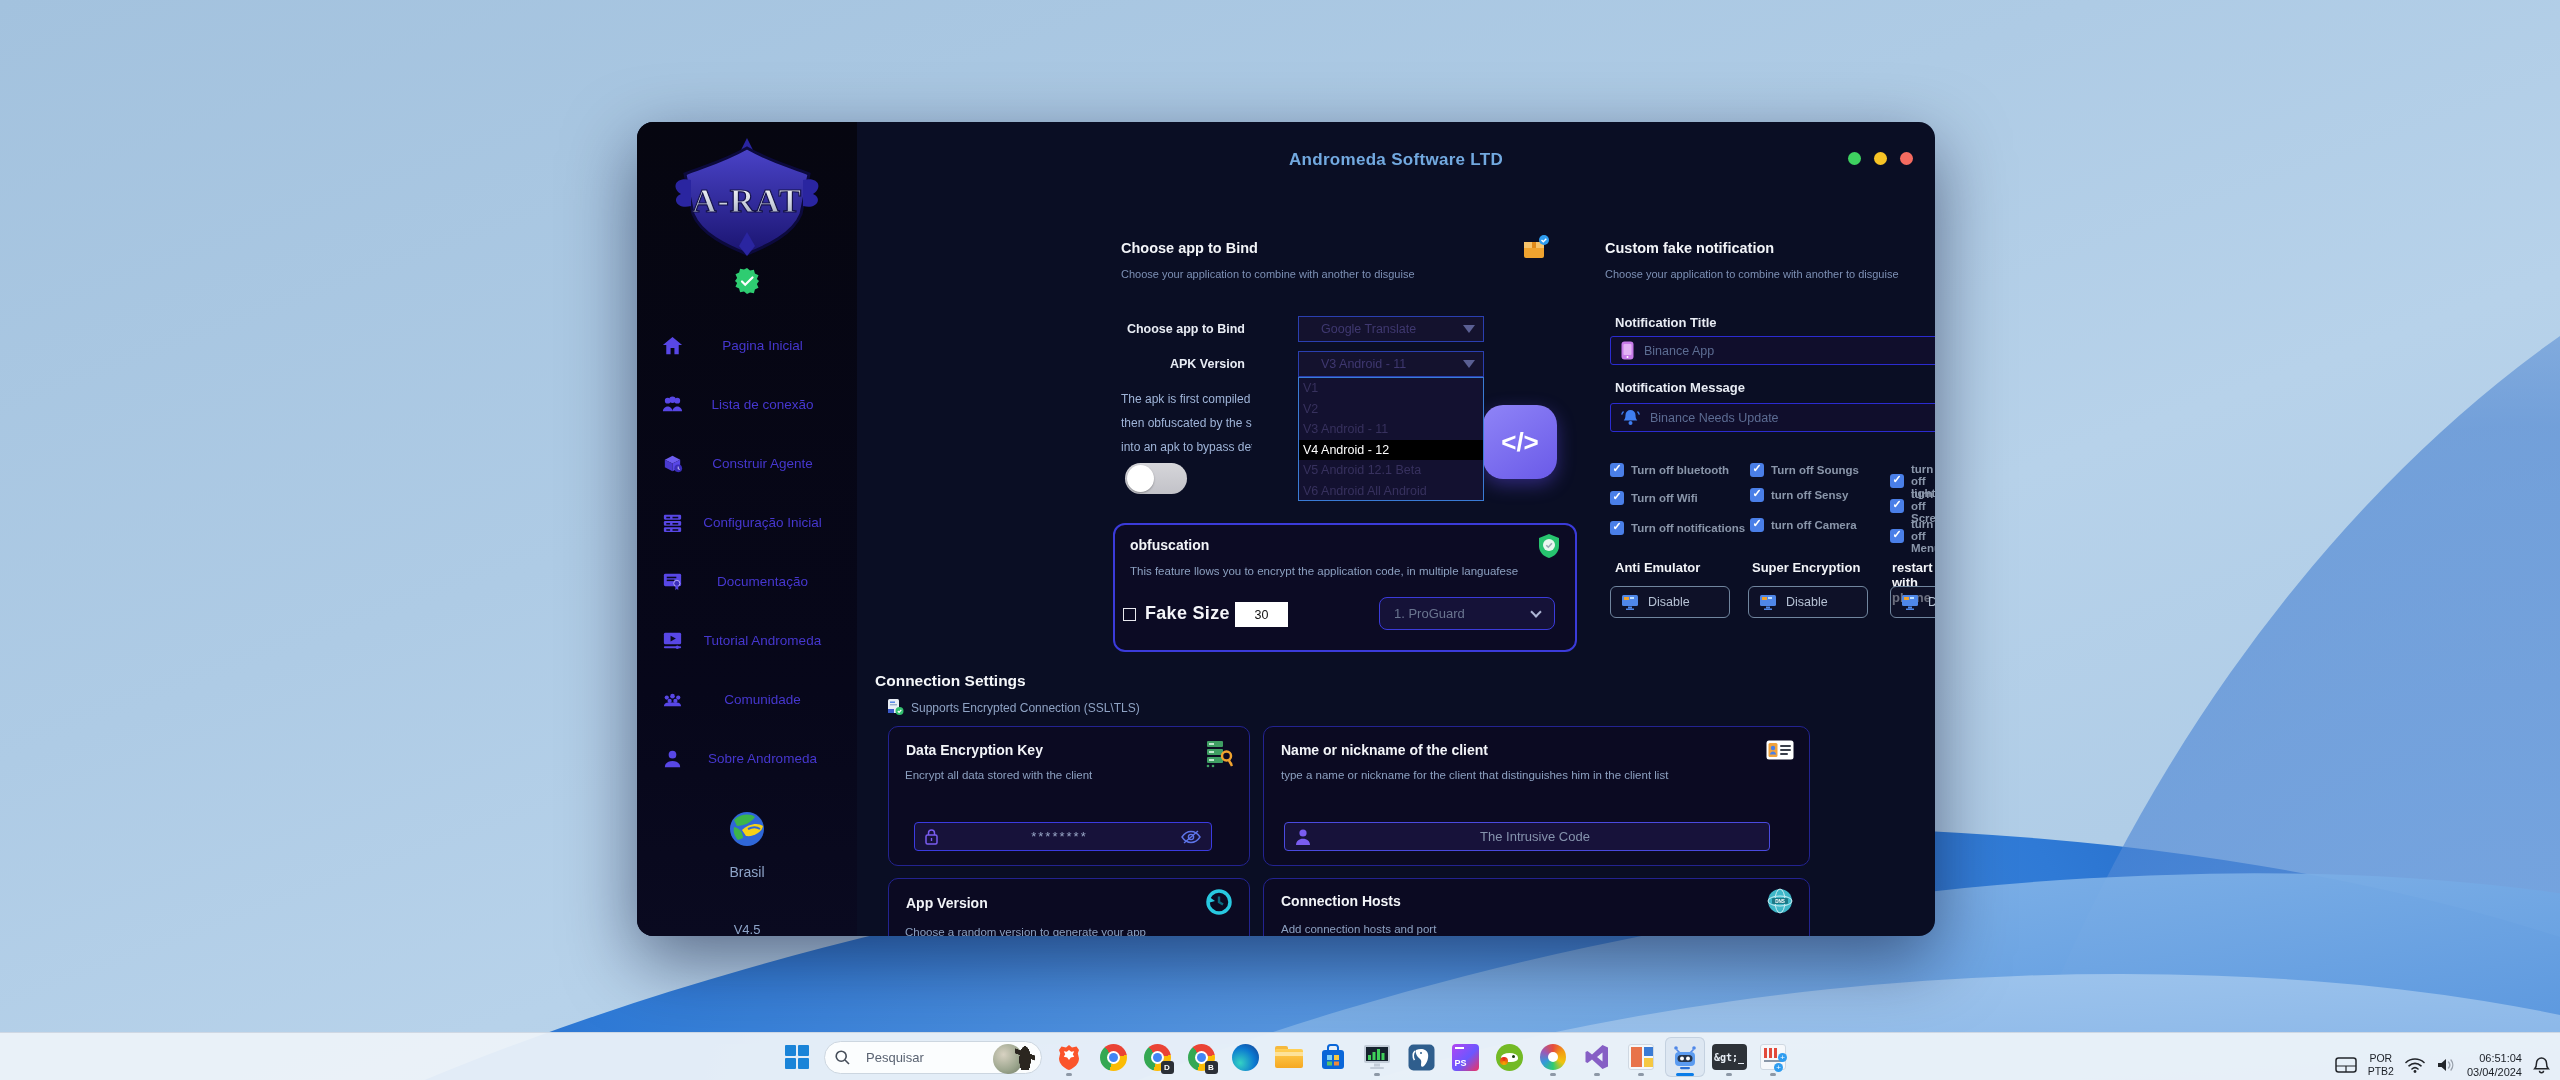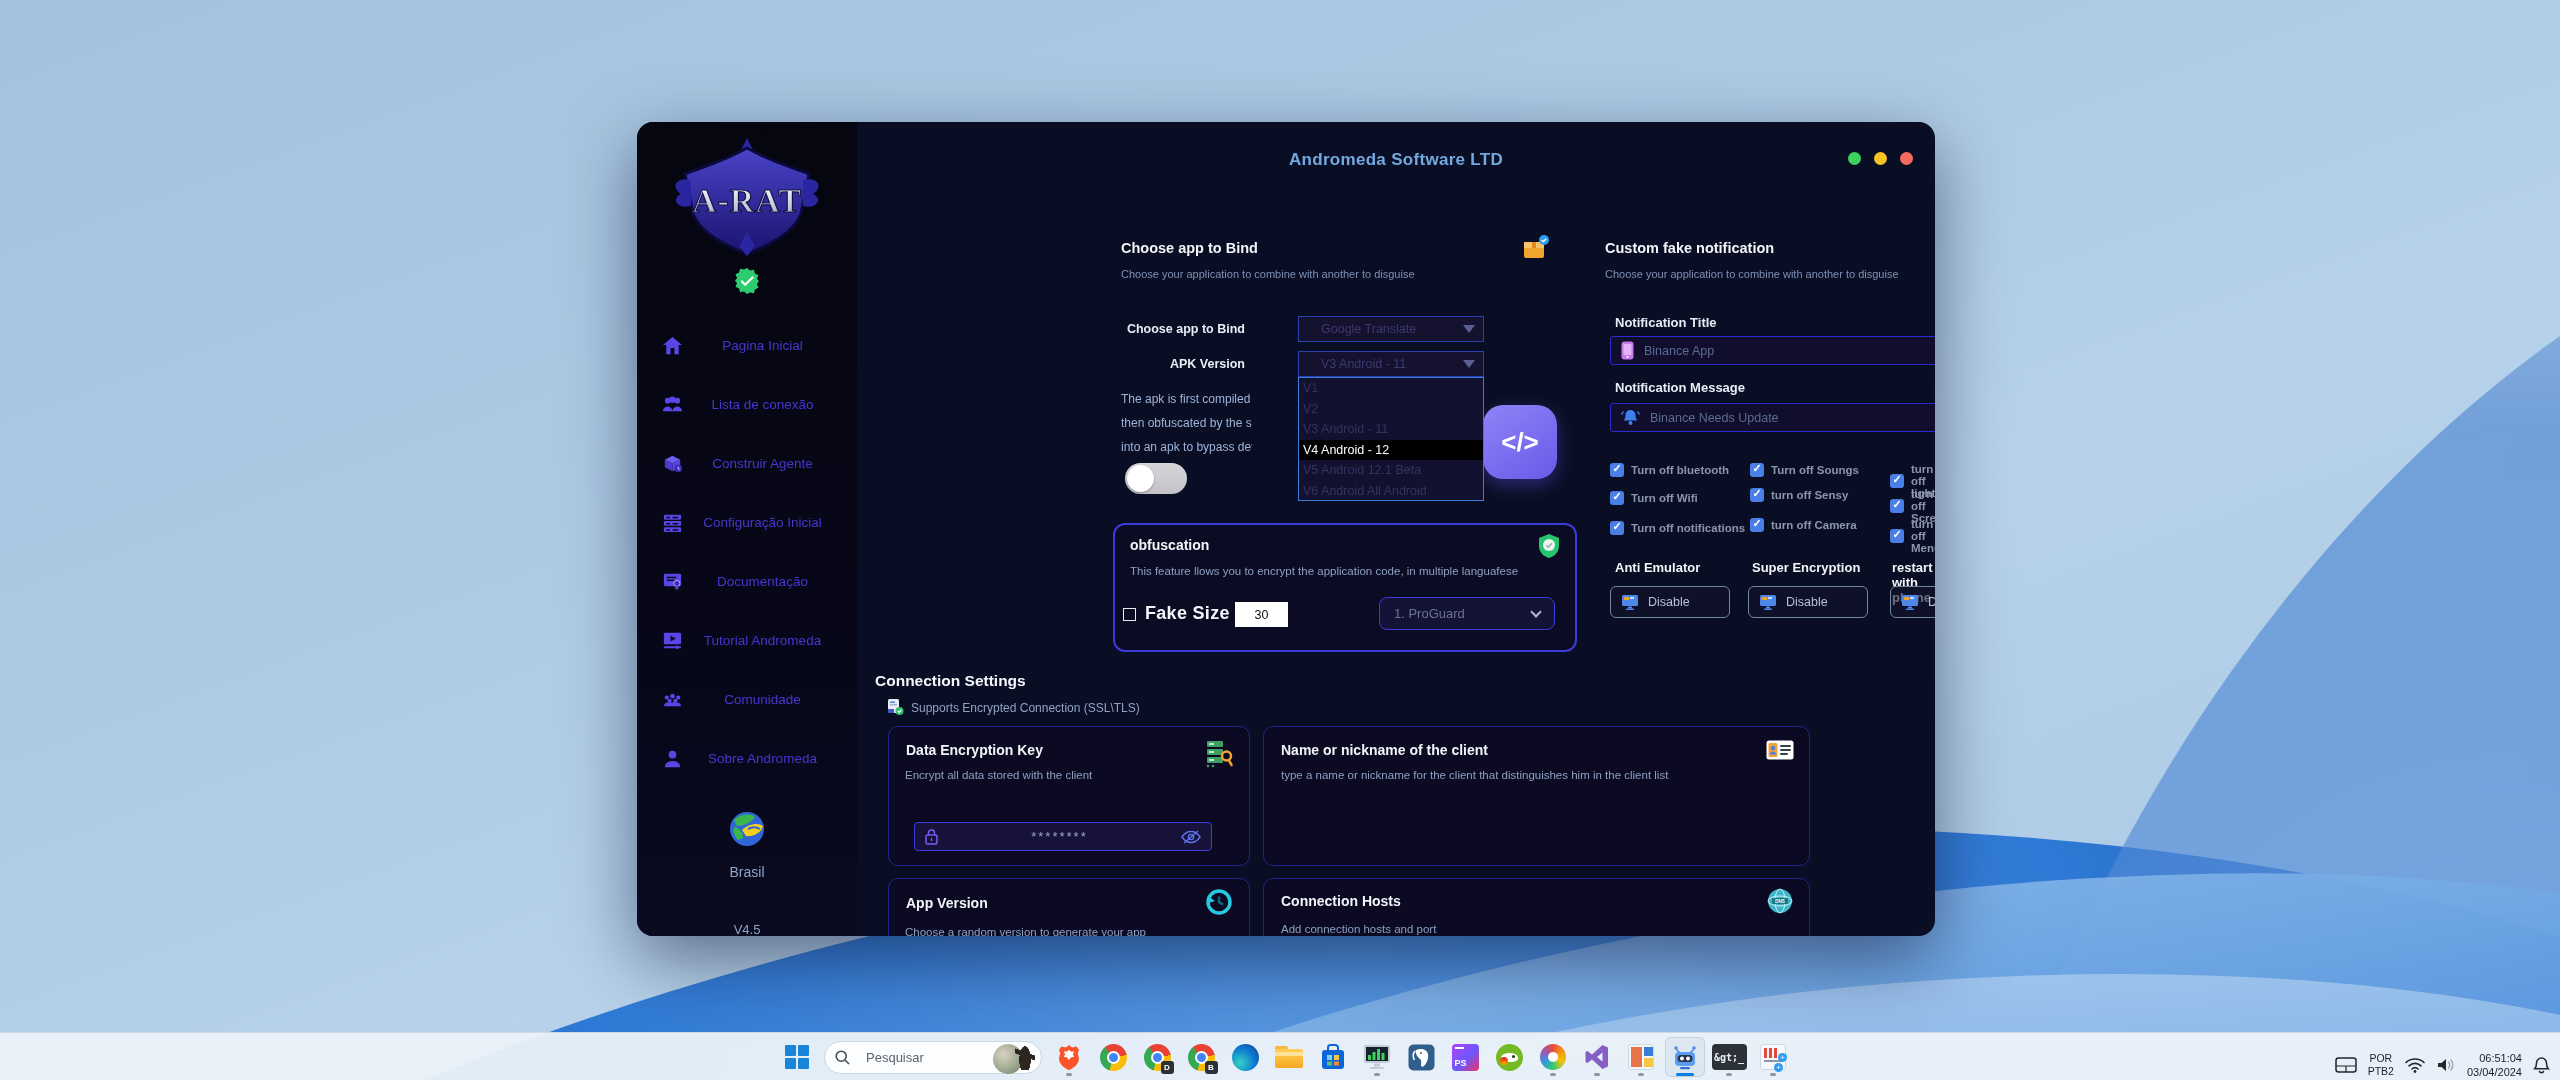--- a/index.html
+++ b/index.html
@@ -477,20 +477,27 @@
             <rect x="0.5" y="0.5" width="27" height="19" rx="2.5" fill="#fff"></rect>
             <rect x="2.5" y="3" width="9" height="14" rx="1.5" fill="#f2a33c"></rect>
             <circle cx="7" cy="8" r="2.2" fill="#4a7fe8"></circle>
             <path d="M3.8 14.5c.5-2 1.8-3 3.2-3s2.7 1 3.2 3z" fill="#4a7fe8"></path>
             <rect x="14" y="5" width="11" height="2" rx="1" fill="#3a3f4a"></rect>
             <rect x="14" y="9" width="11" height="2" rx="1" fill="#3a3f4a"></rect>
             <rect x="14" y="13" width="8" height="2" rx="1" fill="#3a3f4a"></rect>
           </svg>
       </div>
       <div class="abs csub" style="left:17px; top:42px;">type a name or nickname for the client that distinguishes him in the client list</div>
+      <div class="pwfield" style="left:20px; top:95px; width:486px; border-color:#4a4adf;">
+        <svg width="16" height="17" viewBox="0 0 16 17">
+            <circle cx="8" cy="5" r="3.6" fill="#7a5cf0"></circle>
+            <path d="M1 17c0-4 3-6.3 7-6.3s7 2.3 7 6.3z" fill="#7a5cf0"></path>
+          </svg>
+        <input type="text" style="letter-spacing: normal; color: rgb(133, 147, 173);" value="The Intrusive Code">
+      </div>
     </div>
 
     <div class="card" style="left:251px; top:756px; width:362px; height:140px;">
       <h4 class="abs" style="left:17px; top:16px;">App Version</h4>
       <div class="abs" style="right:15px; top:8px;">
         <svg width="30" height="30" viewBox="0 0 30 30">
             <circle cx="15" cy="15" r="11" fill="none" stroke="#28c8e0" stroke-width="3.5"></circle>
             <path d="M4 9 L4 16 L11 14 Z" fill="#28c8e0"></path>
             <path d="M15 9.5 V15 l4 2.5" stroke="#0a6a80" stroke-width="2.4" fill="none"></path>
           </svg>

